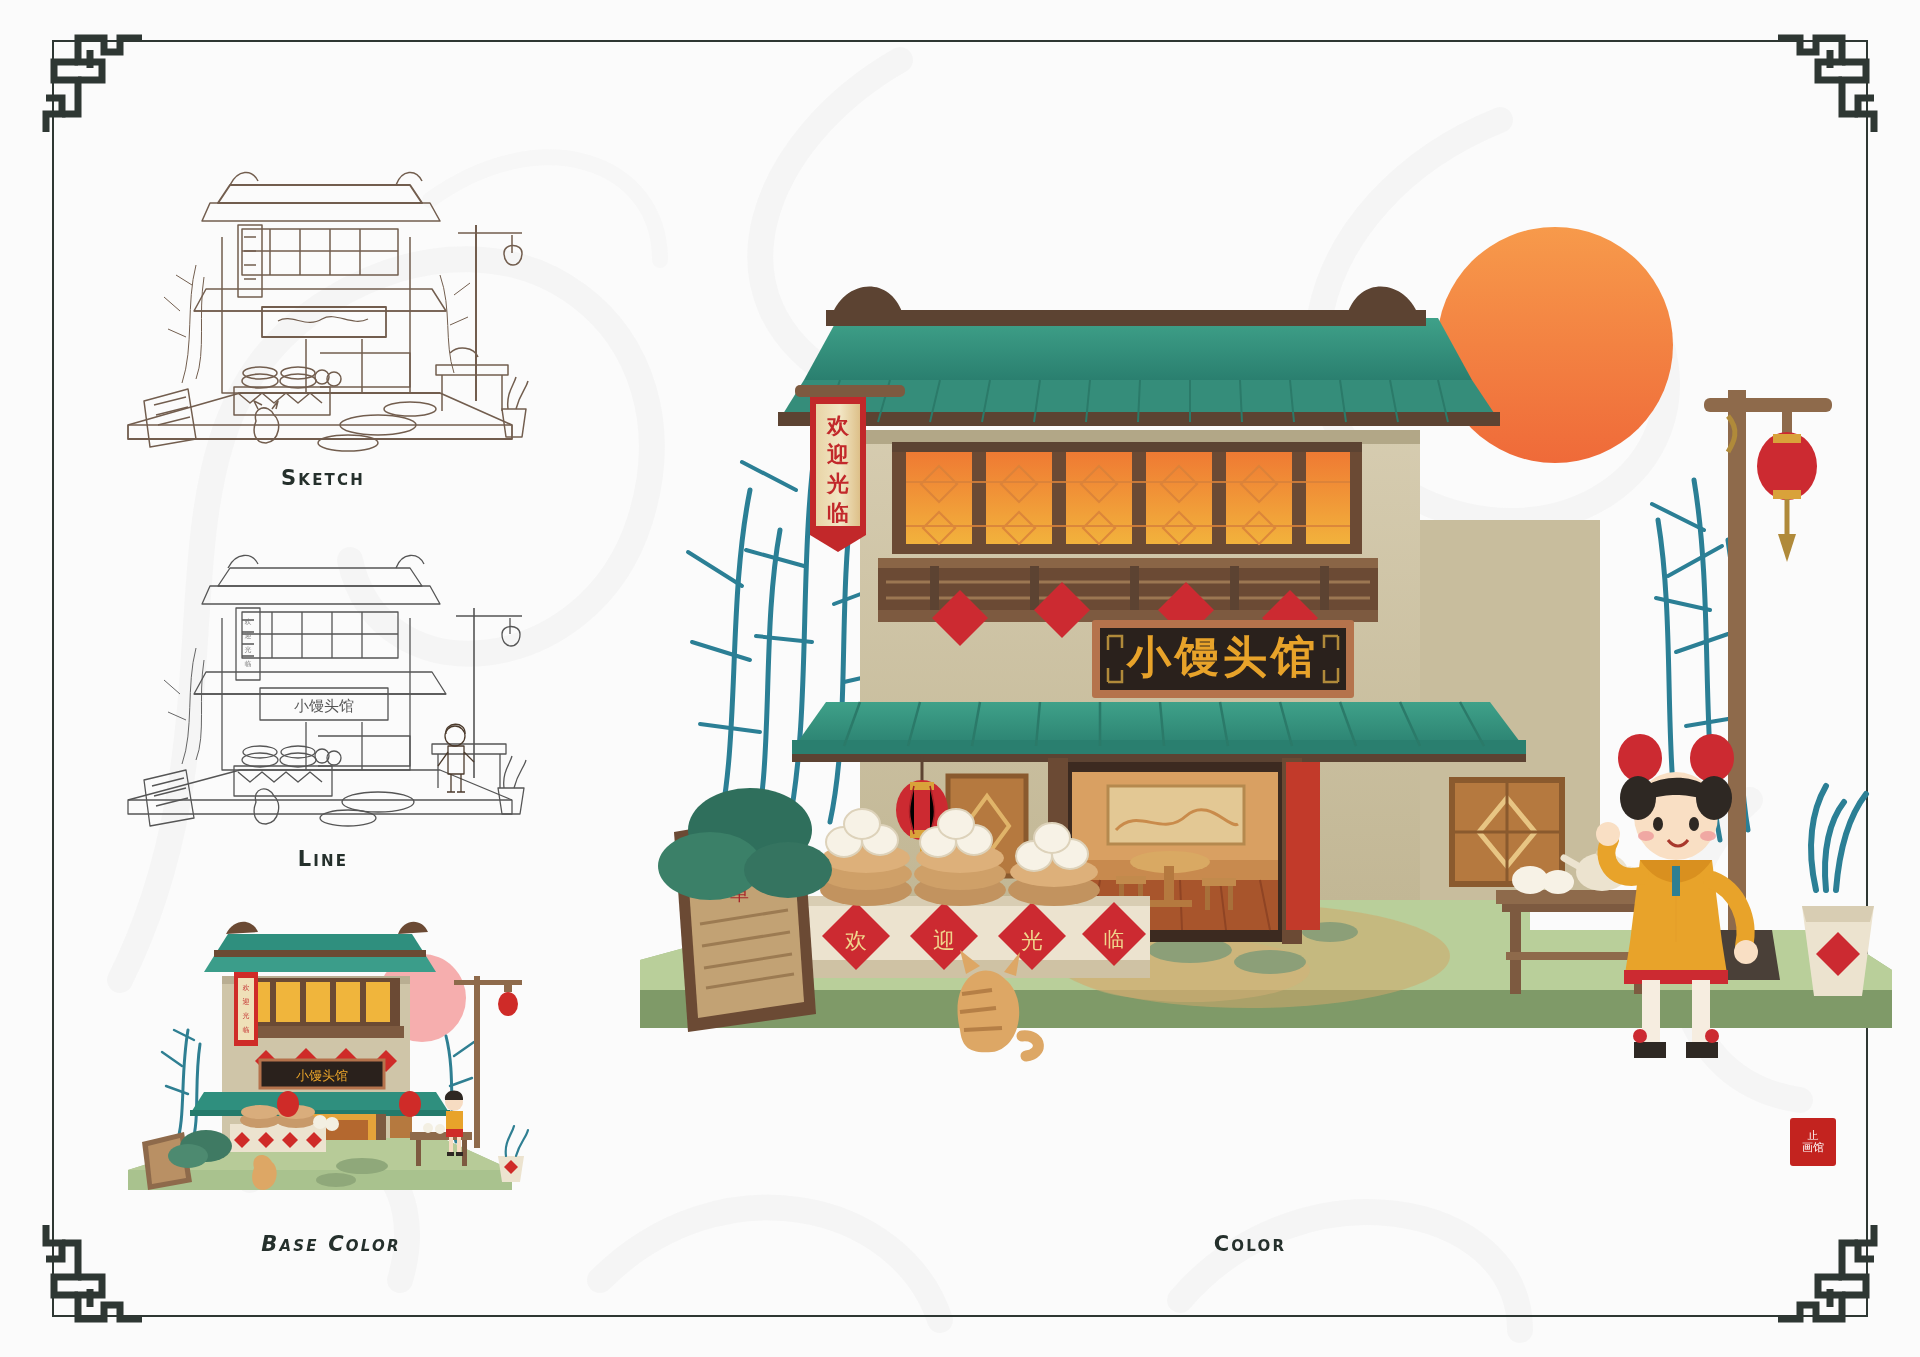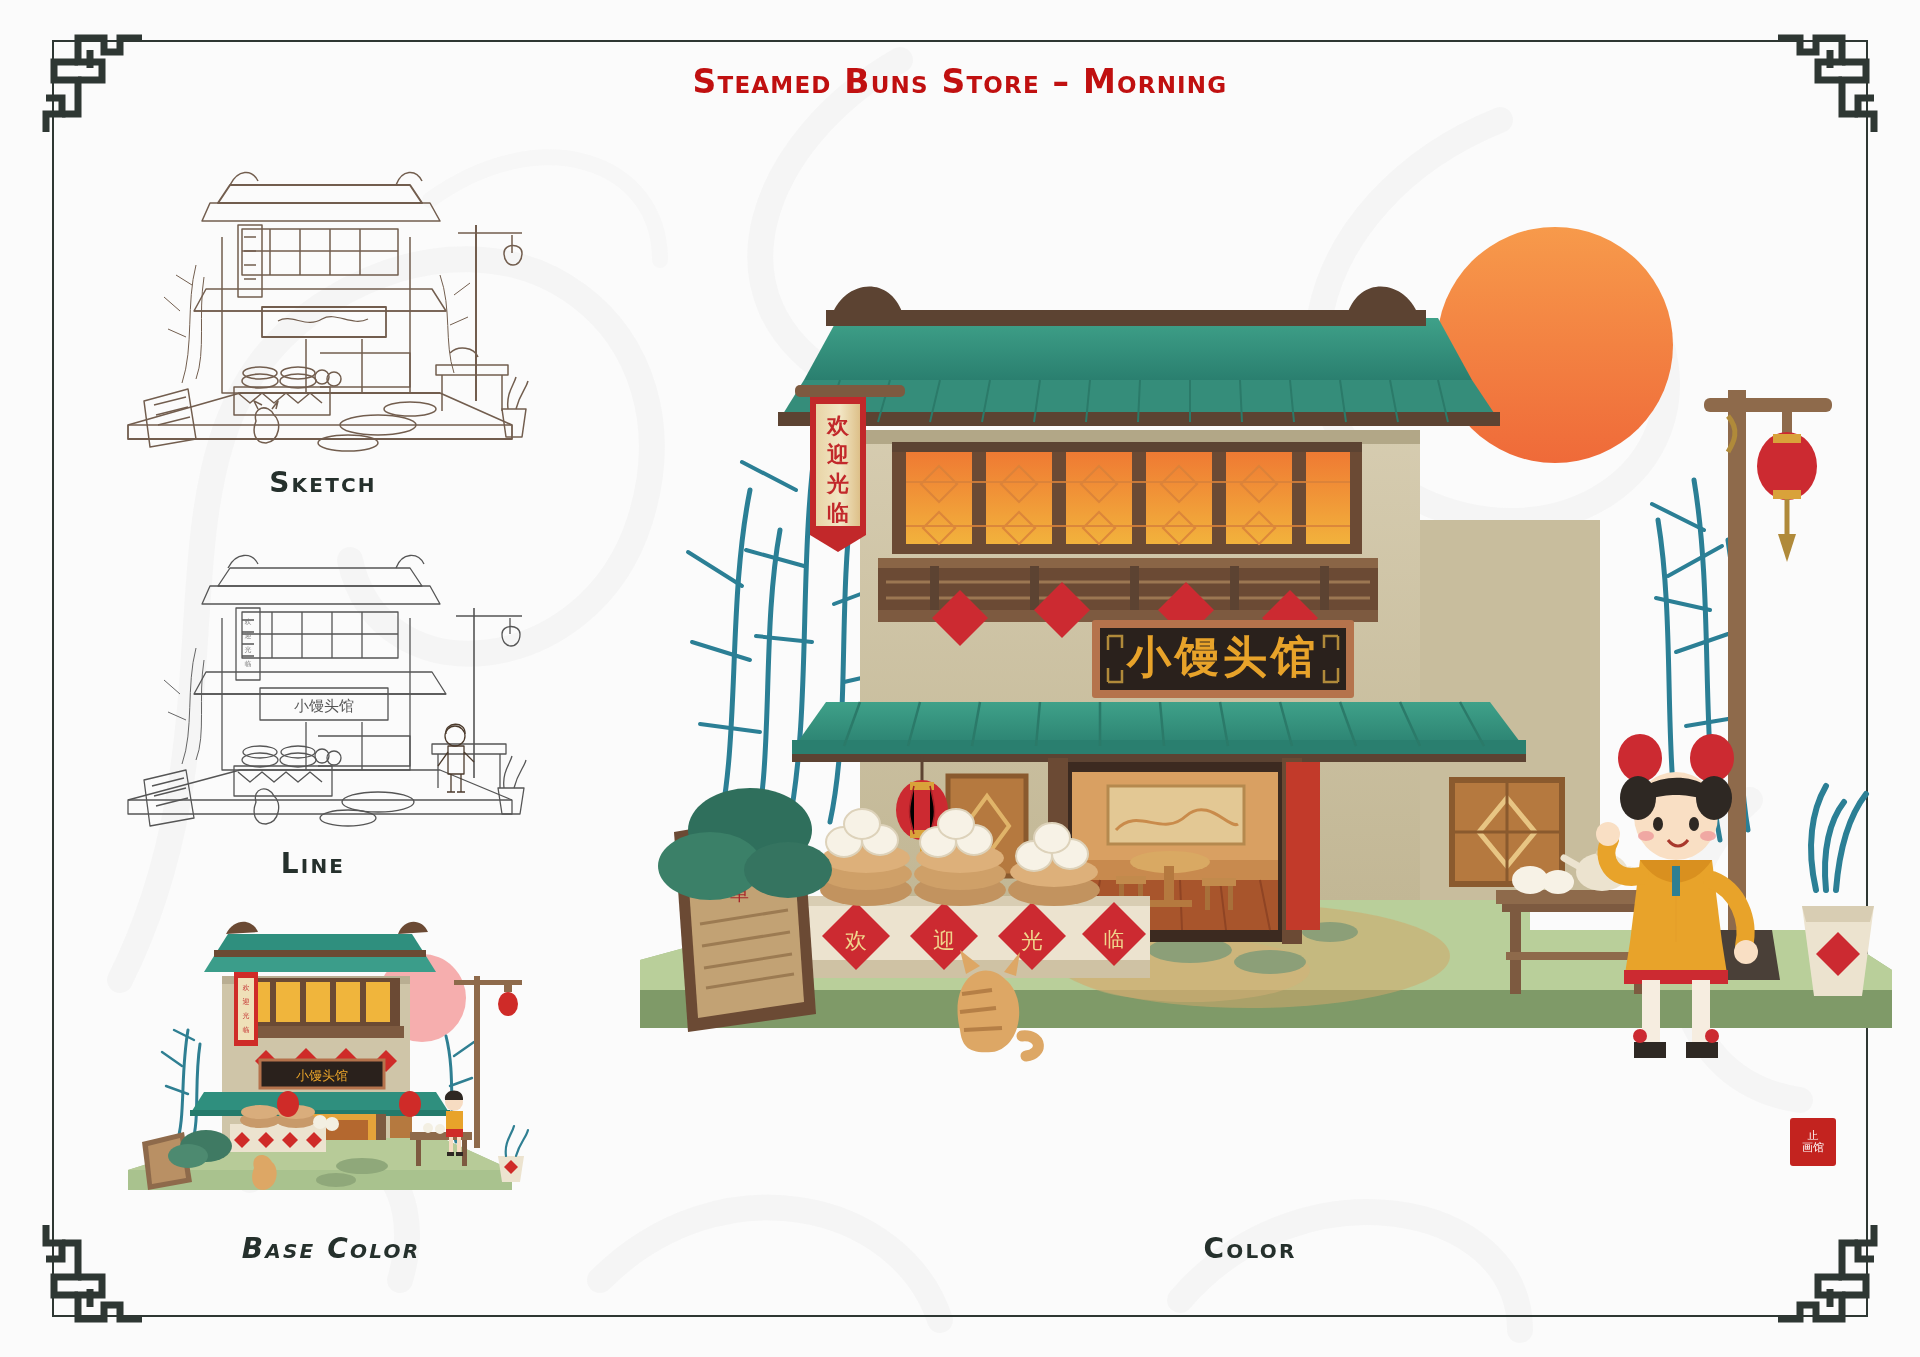--- a/index.html
+++ b/index.html
@@ -42,21 +42,21 @@
     font-variant: small-caps;
     text-transform: none;
   }
 
   
   .caption {
     position: absolute;
     text-align: center;
     font-family: "DejaVu Sans", sans-serif;
     font-weight: 700;
-    font-size: 28px;
+    font-size: 21px;
     letter-spacing: 2.2px;
     color: #25302c;
     font-variant: small-caps;
   }
 
   
   .thumb { position: absolute; }
   .thumb svg { display: block; }
 
   
@@ -124,21 +124,20 @@
   </svg>
   <svg class="corner br" viewBox="0 0 118 118">
     <g fill="none" stroke="#2e3733" stroke-width="7" stroke-linejoin="miter">
       <path d="M18 114 L18 96 L34 96 L34 80 L18 80"></path>
       <path d="M34 96 L50 96 L50 62 L26 62 L26 44 L50 44"></path>
       <path d="M50 62 L74 62 L74 44 L50 44 L50 20 L76 20 L76 34 L92 34 L92 20 L114 20"></path>
       <path d="M62 32 L62 50"></path>
     </g>
   </svg>
 
-  <div class="title">Steamed Buns Store – Morning</div>
 
   <div class="thumb" style="left:110px; top:125px;">
     <svg width="420" height="330" viewBox="0 0 420 330">
       <g stroke="#6b5545" fill="none" stroke-width="1.5" stroke-linejoin="round" opacity=".95">
 
         <path d="M18 300 L130 268 L330 268 L402 300 L402 314 L18 314 Z" stroke-width="1.8"></path>
         <path d="M18 300 L402 300"></path>
 
         <path d="M112 112 L112 268 L300 268 L300 112"></path>
         <path d="M120 60 L300 60 L312 78 L108 78 Z" stroke-width="2"></path>
@@ -263,21 +262,21 @@
         <text x="214" y="199">小馒头馆</text>
       </g>
       <g fill="#777" font-family="DejaVu Sans, sans-serif" font-size="7" text-anchor="middle">
         <text x="138" y="112">欢</text>
           <text x="138" y="126">迎</text>
         <text x="138" y="140">光</text>
           <text x="138" y="154">临</text>
       </g>
     </svg>
   </div>
-  <div class="caption" style="left:148px; top:847px; width:330px;">Line</div>
+  <div class="caption" style="left:158px; top:847px; width:330px;">Line</div>
 
   <div class="thumb" style="left:110px; top:880px;">
     <svg width="420" height="330" viewBox="0 0 420 330">
 
       <circle cx="312" cy="118" r="44" fill="#f4a0a0" opacity=".85"></circle>
 
       <path d="M18 290 L120 258 L332 258 L402 290 L402 310 L18 310 Z" fill="#a9c28e"></path>
       <path d="M120 258 L332 258 L402 290 L18 290 Z" fill="#b7cb98"></path>
 
       <g stroke="#2f7f92" stroke-width="3" fill="none" stroke-linecap="round">

